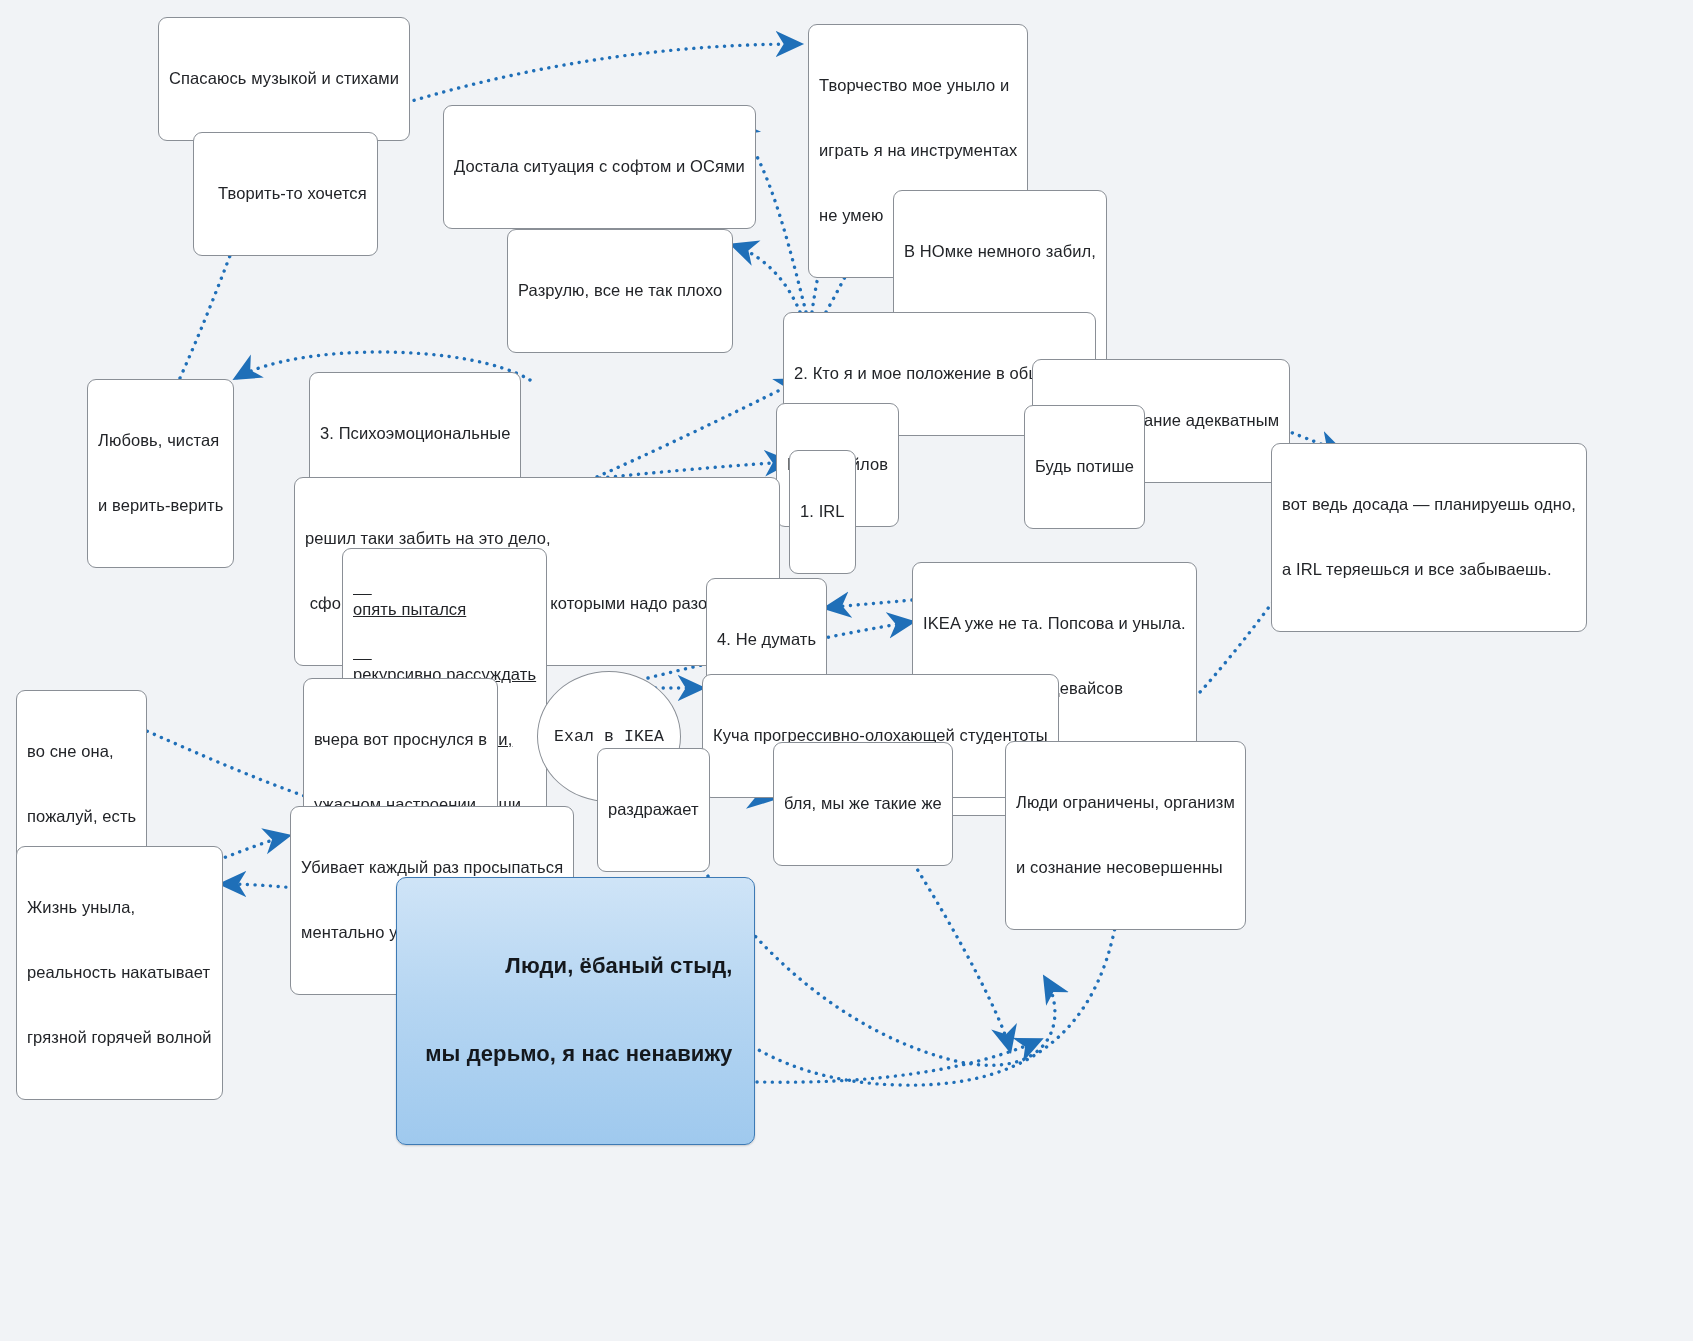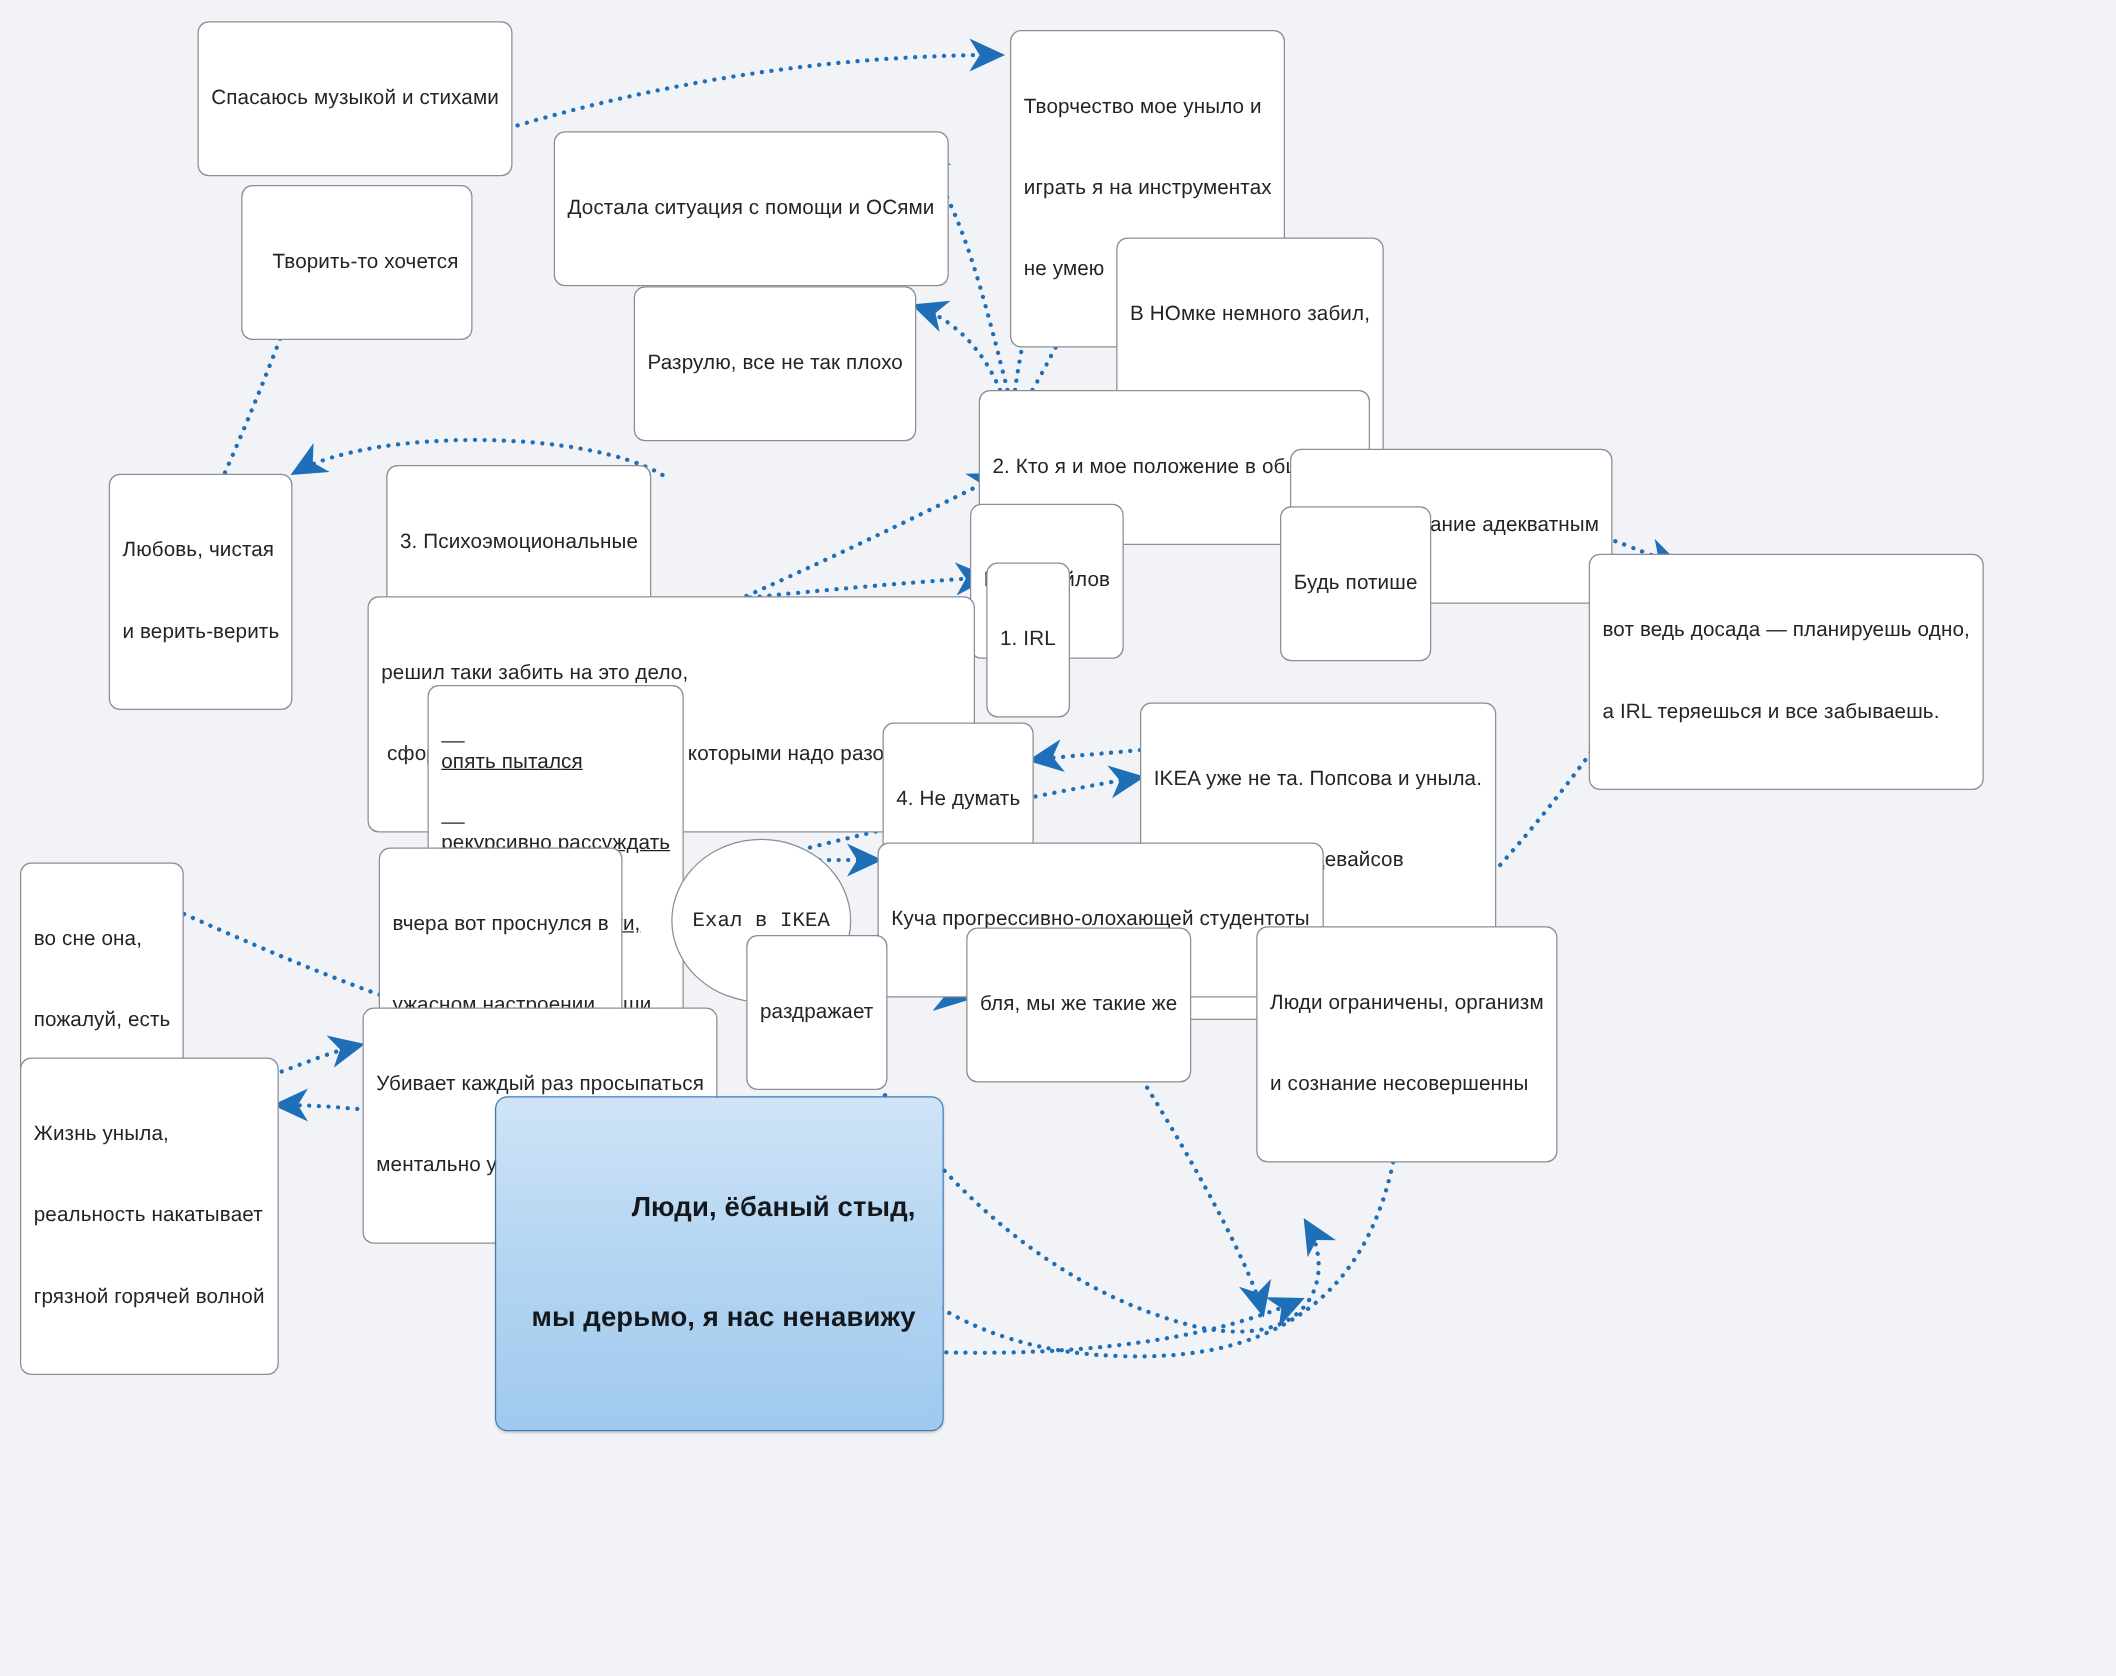--- a/index.html
+++ b/index.html
@@ -137,26 +137,26 @@
       <path d="M1342,500 C1280,600 1200,700 1150,742"></path>
 
       <path d="M912,600 C870,604 840,606 826,608"></path>
     </g>
   </svg>
 
   <div class="node" style="left:158px; top:17px;">
     <span class="ln">Спасаюсь музыкой и стихами</span>
   </div>
 
-  <div class="node" style="left:193px; top:148px;padding-left:24px;">
+  <div class="node" style="left:193px; top:132px;padding-left:24px;">
     <span class="ln">Творить-то хочется</span>
   </div>
 
   <div class="node" style="left:443px; top:105px;">
-    <span class="ln">Достала ситуация с помощи и ОСями</span>
+    <span class="ln">Достала ситуация с софтом и ОСями</span>
   </div>
 
   <div class="node" style="left:808px; top:24px;">
     <span class="ln">Творчество мое уныло и</span>
     <span class="ln">играть я на инструментах</span>
     <span class="ln">не умею</span>
   </div>
 
   <div class="node" style="left:893px; top:190px;">
     <span class="ln">В НОмке немного забил,</span>

